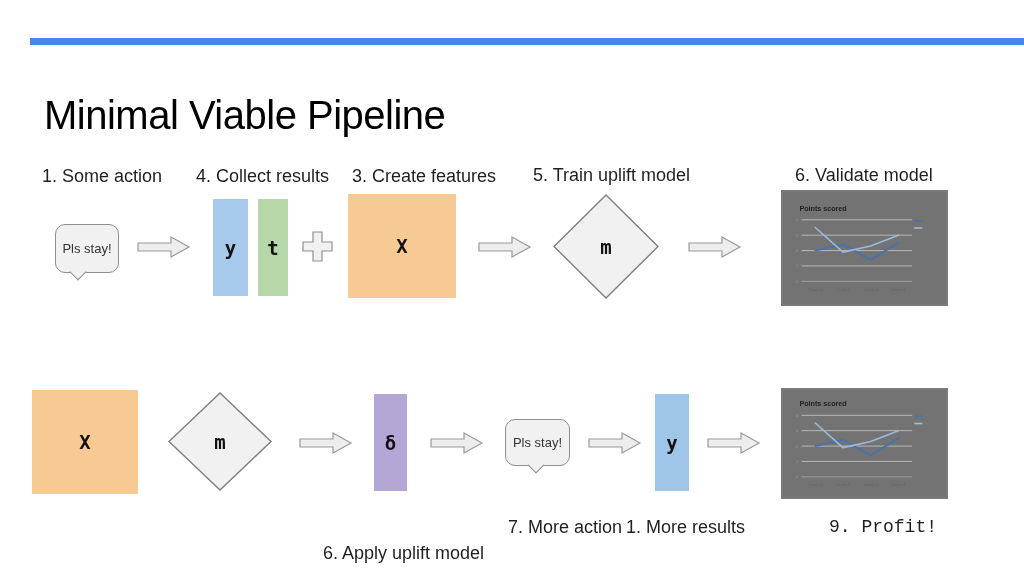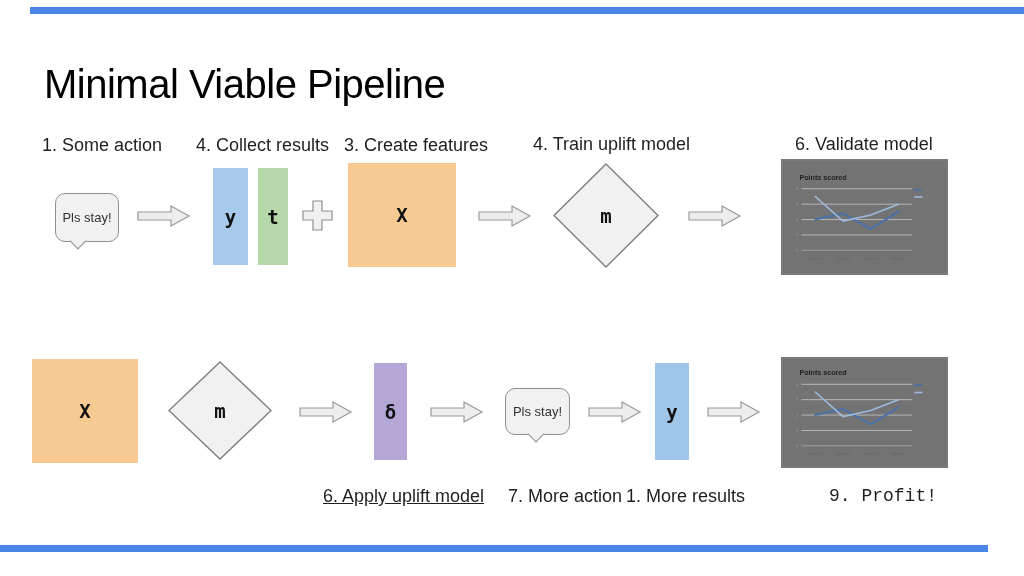--- a/index.html
+++ b/index.html
@@ -1,20 +1,20 @@
 <!DOCTYPE html>
 <html style="--accent_blue: #4a86e8; --bar_y: #a6c9ec; --bar_y2: #9fc5e8; --bar_t: #b6d7a8; --bar_delta: #b4a7d6; --box_x: #f7c993; --shape_gray: #f1f1f1; --shape_border: #8f8f8f; --arrow_fill: #ededed; --arrow_border: #9a9a9a;"><head>
 <meta charset="utf-8">
 <style>
   html,body{margin:0;padding:0;}
   body{
     width:1024px;height:576px;position:relative;background:#ffffff;
     font-family:"Liberation Sans",sans-serif;overflow:hidden;color:#1a1a1a;
   }
-  .abs{position:absolute;}
+  .abs{position:absolute;margin-top:31px;}
   .accent-bar{background:var(--accent_blue,#4a86e8);height:7px;}
   #bar-top{left:30px;top:7px;width:994px;}
   #bar-bottom{left:0;top:545px;width:988px;}
   .slide-title{
     left:44px;top:62px;font-size:40px;letter-spacing:-0.5px;color:#000;
     white-space:nowrap;
   }
   .step-label{font-size:18px;color:#1f1f1f;white-space:nowrap;}
   .letter{
     font-family:"DejaVu Sans Mono","Liberation Mono",monospace;
@@ -54,22 +54,22 @@
 </head>
 <body>
 
 <div id="bar-top" class="abs accent-bar"></div>
 <div id="bar-bottom" class="abs accent-bar"></div>
 
 <div class="abs slide-title">Minimal Viable Pipeline</div>
 
 <div class="abs step-label" style="left:42px;top:135px;">1. Some action</div>
 <div class="abs step-label" style="left:196px;top:135px;">4. Collect results</div>
-<div class="abs step-label" style="left:344px;top:135px;">3. Create features</div>
-<div class="abs step-label" style="left:533px;top:134px;">4. Train uplift model</div>
+<div class="abs step-label" style="left:352px;top:135px;">3. Create features</div>
+<div class="abs step-label" style="left:533px;top:134px;">5. Train uplift model</div>
 <div class="abs step-label" style="left:795px;top:134px;">6. Validate model</div>
 
 <div class="abs bubble" style="left:55px;top:193px;width:62px;height:47px;">
   <span>Pls stay!</span>
   <span class="tail"></span>
 </div>
 
 <div class="abs arrow" style="left:137px;top:204px;">
   <svg width="54" height="24" viewBox="0 0 54 24">
       <polygon points="1,8 34,8 34,2 52,12 34,22 34,16 1,16" fill="var(--arrow_fill)" stroke="var(--arrow_border)" stroke-width="1.2"></polygon>
@@ -205,16 +205,16 @@
         <text x="112.5" y="93" font-size="4.2" fill="#666" text-anchor="middle">Team 4</text>
         <line x1="128" y1="25" x2="136" y2="25" stroke="#4a72a8" stroke-width="1.6"></line>
         <text x="138" y="26.5" font-size="4" fill="#777">Player 1</text>
         <polyline points="31.5,54 58.5,48 85.5,63 112.5,46.5" fill="none" stroke="#4a72a8" stroke-width="2" stroke-linejoin="round" stroke-linecap="round"></polyline>
         <line x1="128" y1="32" x2="136" y2="32" stroke="#9db9dc" stroke-width="1.6"></line>
         <text x="138" y="33.5" font-size="4" fill="#777">Player 2</text>
         <polyline points="31.5,31.5 58.5,55.5 85.5,49.5 112.5,39" fill="none" stroke="#9db9dc" stroke-width="1.6" stroke-linejoin="round" stroke-linecap="round"></polyline>
       </svg></div>
 </div>
 
-<div class="abs step-label" style="left:323px;top:486px;text-decoration:underline;">6. Apply uplift model</div>
+<div class="abs step-label" style="left:323px;top:512px;">6. Apply uplift model</div>
 <div class="abs step-label" style="left:508px;top:486px;">7. More action</div>
 <div class="abs step-label" style="left:626px;top:486px;">1. More results</div>
 <div class="abs step-label" style="left:829px;top:486px;font-family:Liberation Mono, monospace;">9. Profit!</div>
 
 </body></html>

